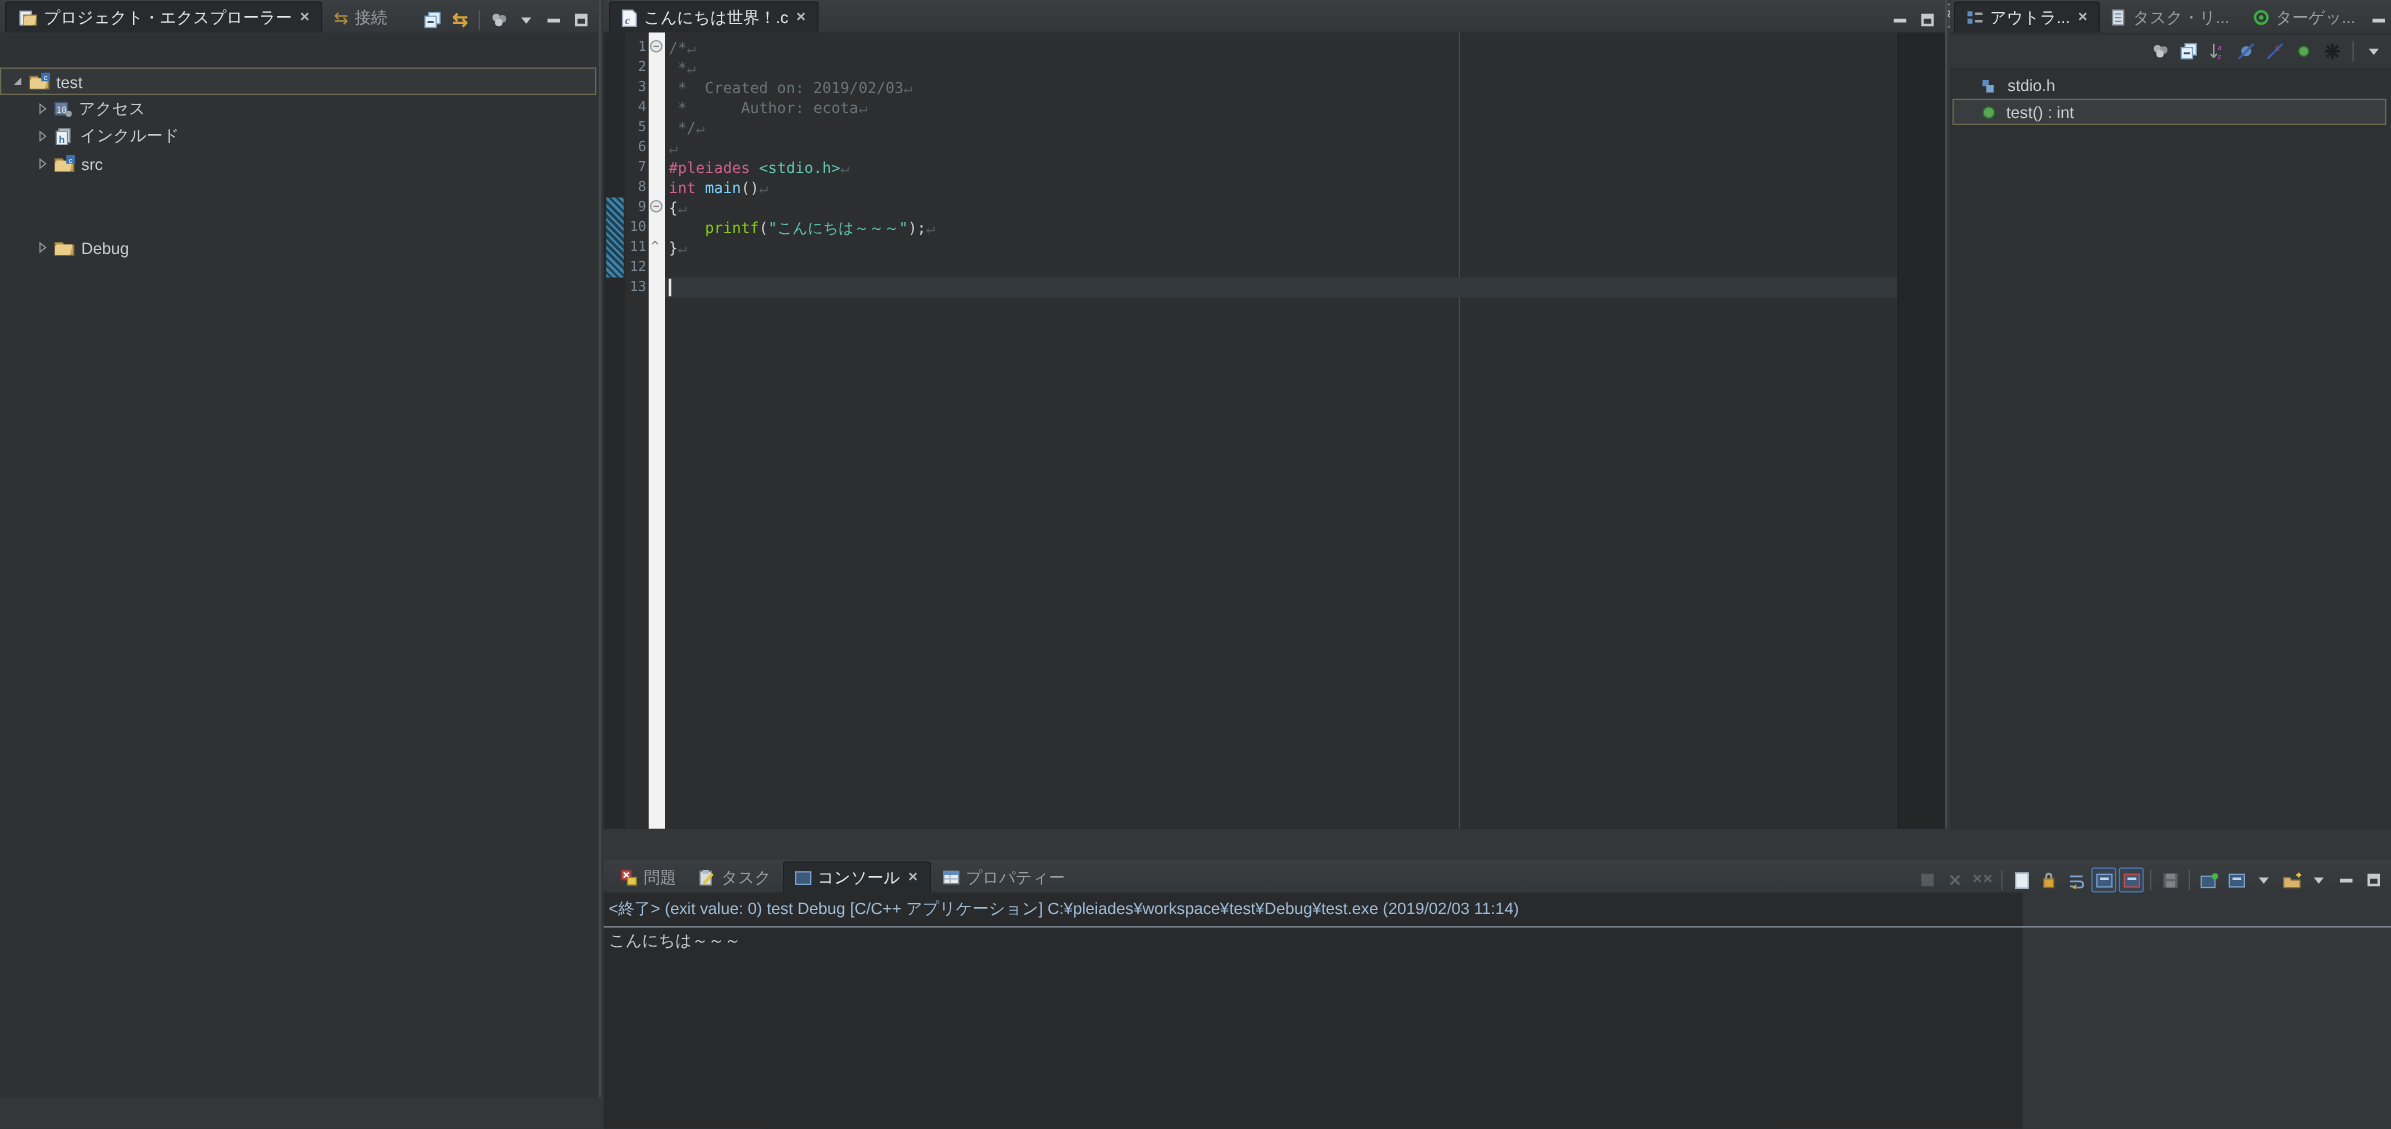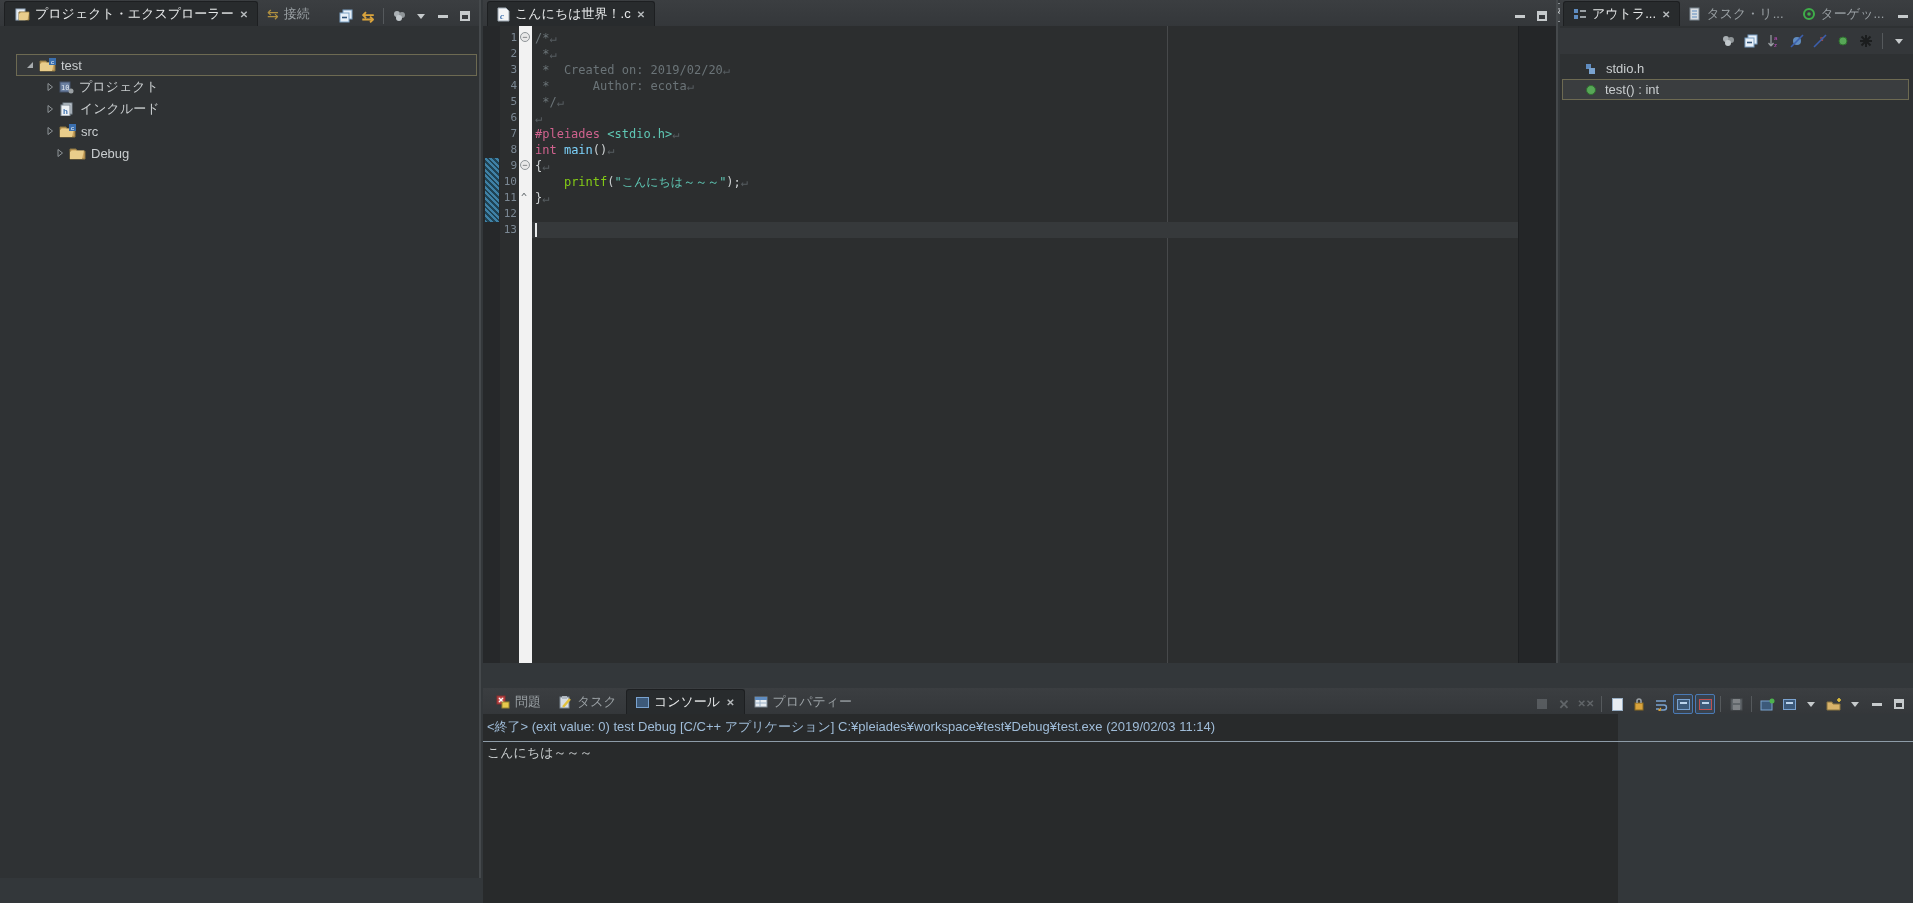--- a/index.html
+++ b/index.html
@@ -32,21 +32,21 @@
   #bottom-panel{ left:483px; top:688px; width:1135px; height:215px; background:#282a2b; }
 
   
   #top-bar { left:0; top:0; width:1913px; height:25px; background:#33373a; display:flex; align-items:center; justify-content:flex-end; padding-right:105px; gap:8px; }
   #quick-access { border:1px solid #8a8f93; background:#3f4346; color:#c0c4c7; font-size:12px; padding:1px 10px; height:19px; display:flex; align-items:center; }
   #persp-sep { border-left:1px dotted #777c80; height:18px; margin:0 4px; }
   .persp-btn { display:flex; align-items:center; gap:5px; height:21px; padding:0 6px; color:#cfd3d5; }
   .persp-btn.active { border:1px solid #5a7fae; background:#3b4654; border-radius:2px; }
 
   
-  .tree { position:absolute; left:16px; top:54px; right:2px; }
+  .tree { position:absolute; left:0; top:54px; right:2px; }
   .tree-row { display:flex; align-items:center; height:22px; padding-left:6px; border:1px solid transparent; }
   .tree-row.selected { border:1px solid #6d6a52; background:#35383a; }
   .tree-arrow { width:14px; display:inline-flex; justify-content:center; }
   .tree-row .ticon { margin:0 5px 0 2px; }
   .tree-label { color:#c9cdcf; }
 
   
   #editor-content { position:absolute; left:0; top:26px; width:1073px; height:637px; display:flex; }
   #ann-ruler { width:17px; background:#26282a; position:relative; }
   #diff-hatch { position:absolute; left:2px; width:14px; background:repeating-linear-gradient(45deg,#3f81a6 0 2px,#1f4354 2px 4px); }
@@ -183,21 +183,21 @@
               <path d="M3 1.5 L3 8.5 L7.5 5 Z" fill="none" stroke="#8f9598"></path>
             </svg>
           </span>
           <span class="icon ticon">
             <svg width="15" height="14">
               <rect x="1" y="2" width="10" height="10" fill="#6a7fa0" stroke="#44536b"></rect>
               <text x="2" y="10" font-size="7" fill="#dfe6ee" font-family="DejaVu Sans Mono, monospace">10</text>
               <circle cx="12" cy="11" r="2.5" fill="#9aa0a4"></circle>
             </svg>
           </span>
-          <span class="tree-label">プロジェクト</span>
+          <span class="tree-label">アクセス</span>
         </div>
         <div class="tree-row" style="padding-left: 26px;">
           <span class="tree-arrow">
             <svg width="10" height="10">
               <path d="M3 1.5 L3 8.5 L7.5 5 Z" fill="none" stroke="#8f9598"></path>
             </svg>
           </span>
           <span class="icon ticon">
             <svg width="16" height="14">
               <rect x="4" y="1" width="9" height="11" fill="#cfd6dc" stroke="#7a8590"></rect>
@@ -216,21 +216,21 @@
           <span class="icon ticon">
             <svg width="17" height="14">
               <path d="M1 3 h6 l1 2 h8 v8 H1 z" fill="#c9a05a" stroke="#8a7440"></path>
               <path d="M1 6 l2-1.5 h12 l-2 8.5 H1 z" fill="#e9cd8b"></path>
               <rect x="10" y="0" width="7" height="7" fill="#3b6fae"></rect>
               <text x="12" y="6" font-size="6" fill="#fff" font-family="Liberation Sans, sans-serif">c</text>
             </svg>
           </span>
           <span class="tree-label">src</span>
         </div>
-        <div class="tree-row" style="padding-left: 36px;">
+        <div class="tree-row" style="padding-left: 26px; margin-top: 45px;">
           <span class="tree-arrow">
             <svg width="10" height="10">
               <path d="M3 1.5 L3 8.5 L7.5 5 Z" fill="none" stroke="#8f9598"></path>
             </svg>
           </span>
           <span class="icon ticon">
             <svg width="17" height="14">
               <path d="M1 3 h6 l1 2 h8 v8 H1 z" fill="#c9a05a" stroke="#8a7440"></path>
               <path d="M1 6 l2-1.5 h12 l-2 8.5 H1 z" fill="#e9cd8b"></path>
             </svg>
@@ -283,21 +283,21 @@
           <div class="fold-marker" style="top: 6px;">−</div>
           <div class="fold-marker" style="top: 134px;">−</div>
           <div class="caret-marker" style="top: 166px;">^</div>
         </div>
       <div id="code-area">
         <div id="print-margin"></div>
         <div id="current-line" style="top: 196px;"></div>
         <div id="code-lines">
             <div class="code-line"><span style="color: rgb(107, 116, 120);">/*</span><span style="color: rgb(86, 92, 96);">↵</span></div>
             <div class="code-line"><span style="color: rgb(107, 116, 120);"> *</span><span style="color: rgb(86, 92, 96);">↵</span></div>
-            <div class="code-line"><span style="color: rgb(107, 116, 120);"> *  Created on: 2019/02/20</span><span style="color: rgb(86, 92, 96);">↵</span></div>
+            <div class="code-line"><span style="color: rgb(107, 116, 120);"> *  Created on: 2019/02/03</span><span style="color: rgb(86, 92, 96);">↵</span></div>
             <div class="code-line"><span style="color: rgb(107, 116, 120);"> *      Author: ecota</span><span style="color: rgb(86, 92, 96);">↵</span></div>
             <div class="code-line"><span style="color: rgb(107, 116, 120);"> */</span><span style="color: rgb(86, 92, 96);">↵</span></div>
             <div class="code-line"><span style="color: rgb(86, 92, 96);">↵</span></div>
             <div class="code-line"><span style="color: rgb(208, 98, 142);">#pleiades</span><span style="color: rgb(205, 209, 210);"> </span><span style="color: rgb(95, 200, 181);">&lt;stdio.h&gt;</span><span style="color: rgb(86, 92, 96);">↵</span></div>
             <div class="code-line"><span style="color: rgb(208, 98, 142);">int</span><span style="color: rgb(205, 209, 210);"> </span><span style="color: #7dd3fc;">main</span><span style="color: rgb(205, 209, 210);">()</span><span style="color: rgb(86, 92, 96);">↵</span></div>
             <div class="code-line"><span style="color: rgb(205, 209, 210);">{</span><span style="color: rgb(86, 92, 96);">↵</span></div>
             <div class="code-line"><span style="color: rgb(205, 209, 210);">    </span><span style="color: #84cc16;">printf</span><span style="color: rgb(205, 209, 210);">(</span><span style="color: rgb(95, 200, 181);">"こんにちは～～～"</span><span style="color: rgb(205, 209, 210);">);</span><span style="color: rgb(86, 92, 96);">↵</span></div>
             <div class="code-line"><span style="color: rgb(205, 209, 210);">}</span><span style="color: rgb(86, 92, 96);">↵</span></div>
             <div class="code-line"></div>
           </div>

